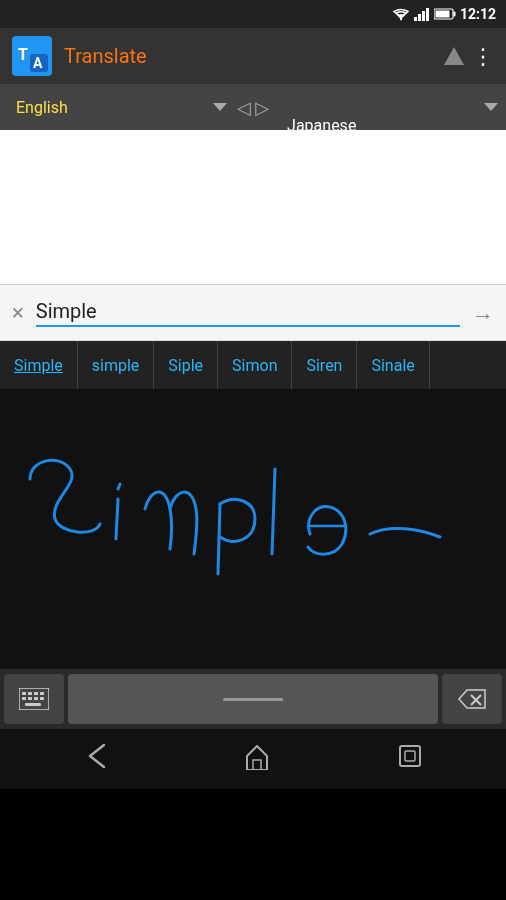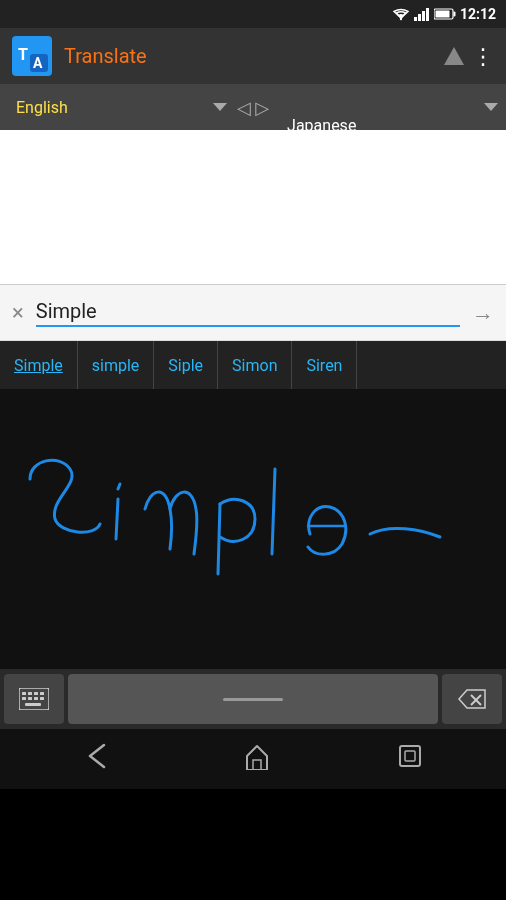--- a/index.html
+++ b/index.html
@@ -323,20 +323,21 @@
   <span class="input-text">Simple</span>
   <span class="input-go">→</span>
 </div>
 
 <div class="suggestions-bar">
   <div class="suggestion-item active">Simple</div>
   <div class="suggestion-item">simple</div>
   <div class="suggestion-item">Siple</div>
   <div class="suggestion-item">Simon</div>
   <div class="suggestion-item">Siren</div>
+  <div class="suggestion-item">Sinale</div>
 </div>
 
 <div class="handwriting-canvas">
   <svg class="handwriting-svg" viewBox="0 0 506 280" xmlns="http://www.w3.org/2000/svg">
 
     <path d="M 30 90 C 30 70, 60 65, 70 80 C 80 95, 50 110, 55 130 C 60 145, 95 148, 100 135" stroke="#1E88E5" stroke-width="3" fill="none" stroke-linecap="round" stroke-linejoin="round"></path>
 
     <path d="M 120 95 L 118 100" stroke="#1E88E5" stroke-width="3" fill="none" stroke-linecap="round"></path>
     <path d="M 118 110 L 116 150" stroke="#1E88E5" stroke-width="3" fill="none" stroke-linecap="round"></path>
 

